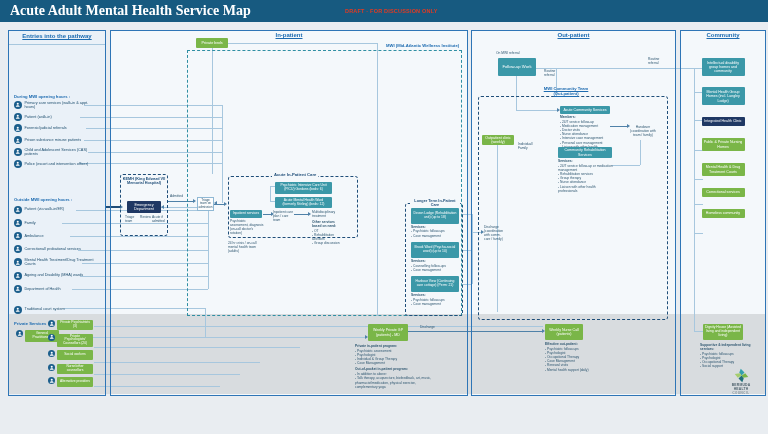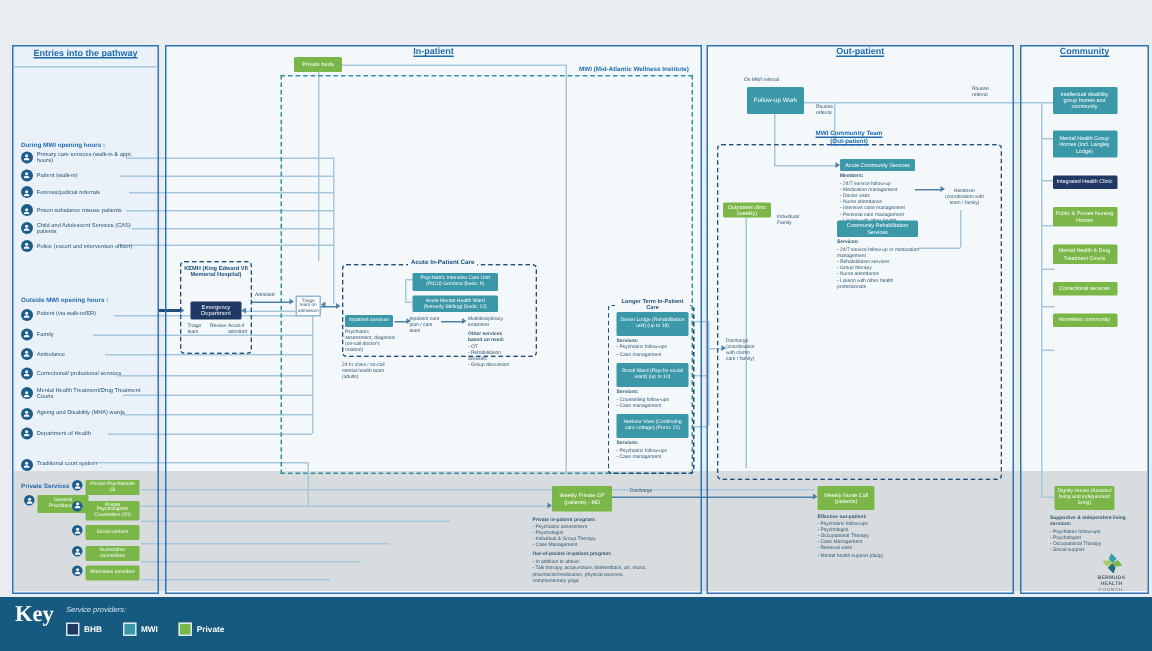--- a/index.html
+++ b/index.html
@@ -50,20 +50,24 @@
   .chiplabel{color:#fff;font-size:5.5px;font-weight:bold;}
   .keyitem{display:flex;align-items:center;gap:3px;}
   .logotxt1{font-size:3.4px;font-weight:bold;color:#51646f;letter-spacing:.2px;text-align:center;}
   .logotxt2{font-size:2.9px;color:#51646f;letter-spacing:.6px;text-align:center;}
 </style>
 </head>
 <body>
 
 <div class="page">
 
+  <div class="abs bar" style="left:0;top:0;width:768px;height:22px;">
+    <div class="apptitle">Acute Adult Mental Health Service Map</div>
+    <div class="abs draft" style="left:345px;top:8px;">DRAFT - FOR DISCUSSION ONLY</div>
+  </div>
 
   <div class="abs colfill1" style="left:8px;top:30px;width:98px;height:366px;"></div>
   <div class="abs colfill" style="left:110px;top:30px;width:358px;height:366px;"></div>
   <div class="abs colfill" style="left:471px;top:30px;width:205px;height:366px;"></div>
   <div class="abs colfill" style="left:680px;top:30px;width:86px;height:366px;"></div>
 
   <div class="abs grayband" style="left:9px;top:314px;width:756px;height:80px;"></div>
 
   <div>
 
@@ -540,35 +544,14 @@
   <div class="abs colborder" style="left:110px;top:30px;width:358px;height:366px;"></div>
   <div class="abs colborder" style="left:471px;top:30px;width:205px;height:366px;"></div>
   <div class="abs colborder" style="left:680px;top:30px;width:86px;height:366px;"></div>
 
   <div class="abs colhead" style="left:10px;top:33px;width:94px;">Entries into the pathway</div>
   <div class="abs hline" style="left:9px;top:44px;width:96px;"></div>
   <div class="abs colhead" style="left:112px;top:32px;width:354px;">In-patient</div>
   <div class="abs colhead" style="left:473px;top:32px;width:201px;">Out-patient</div>
   <div class="abs colhead" style="left:682px;top:32px;width:82px;">Community</div>
 
-  <div class="abs bar" style="left:0;top:398px;width:768px;height:36px;">
-    <div class="abs keytitle" style="left:10px;top:4px;">Key</div>
-    <div class="abs keysub" style="left:44px;top:6px;">Service providers:</div>
-    <div class="abs" style="left:44px;top:17px;display:flex;gap:14px;">
-
-        <div class="keyitem">
-          <span class="chip" style="background: rgb(31, 56, 100);"></span>
-          <span class="chiplabel">BHB</span>
-        </div>
-
-        <div class="keyitem">
-          <span class="chip" style="background: rgb(59, 152, 168);"></span>
-          <span class="chiplabel">MWI</span>
-        </div>
-
-        <div class="keyitem">
-          <span class="chip" style="background: rgb(122, 182, 72);"></span>
-          <span class="chiplabel">Private</span>
-        </div>
-      </div>
-  </div>
 
 </div>
 
 </body></html>

